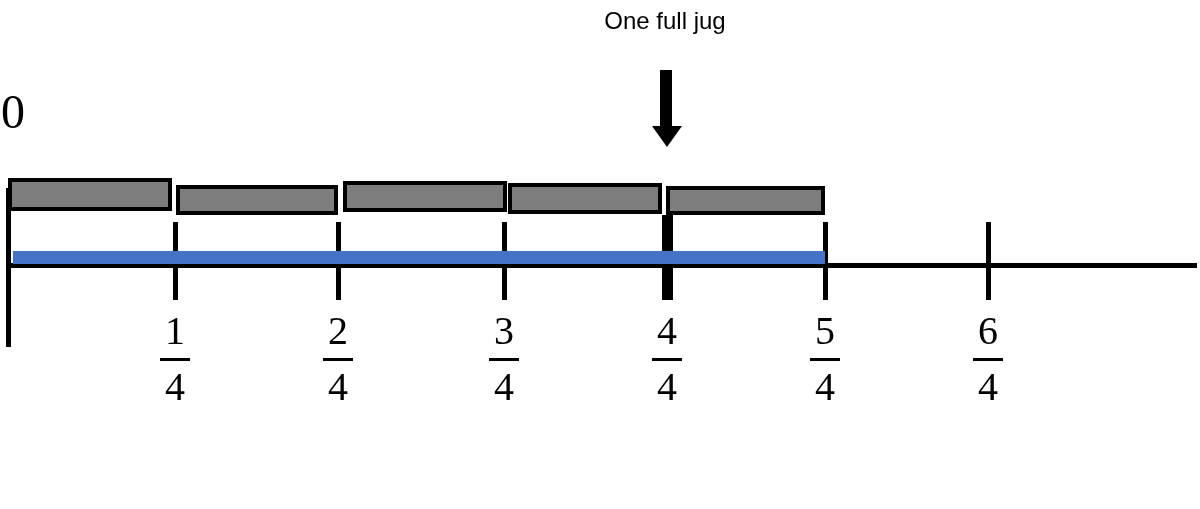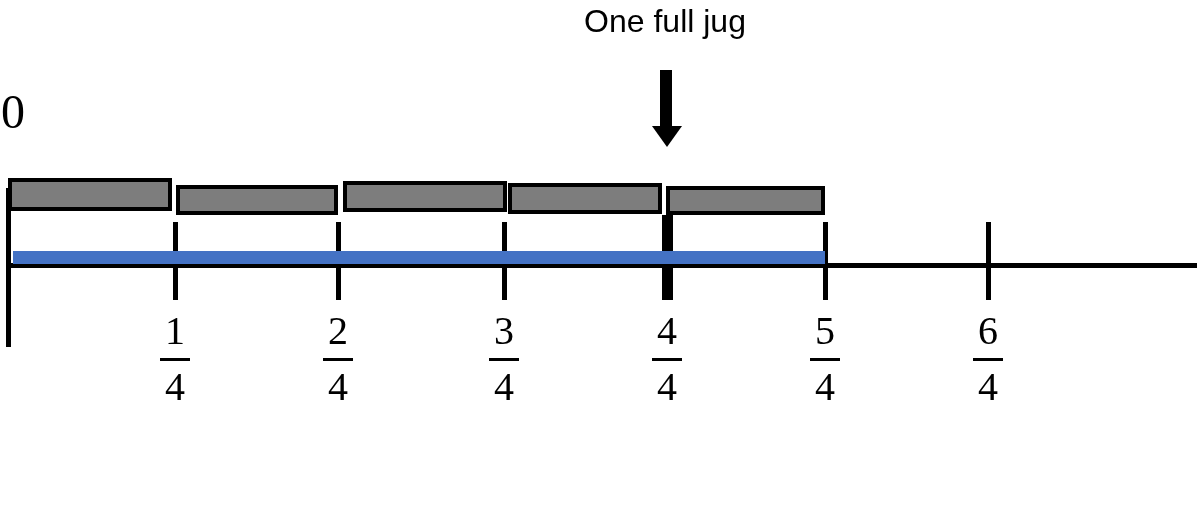--- a/index.html
+++ b/index.html
@@ -16,21 +16,21 @@
     font-family: "Liberation Sans", sans-serif;
     color: #000;
   }
   .abs { position: absolute; }
 
   
   #annotation-label {
     top: 1px;
     left: 665px;
     transform: translateX(-50%);
-    font-size: 32px;
+    font-size: 24px;
     line-height: 40px;
     white-space: nowrap;
     font-family: "Liberation Sans", sans-serif;
     z-index: 6;
   }
 
   
   #down-arrow-shaft {
     left: 660px;
     top: 70px;

